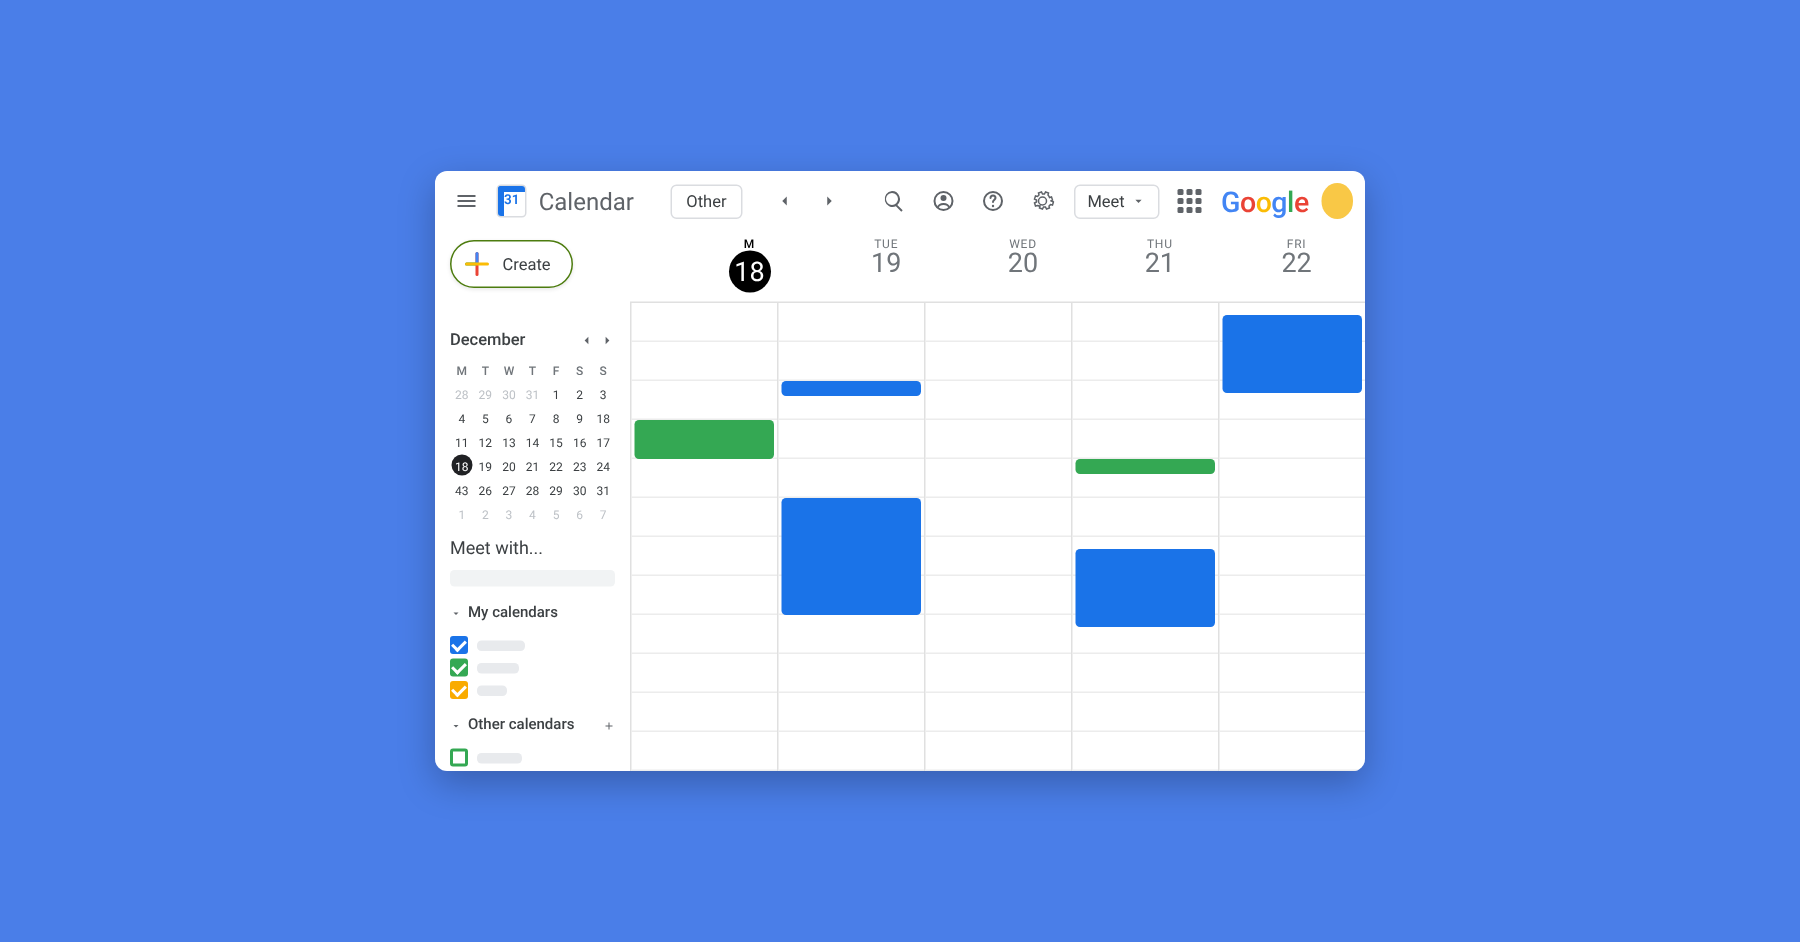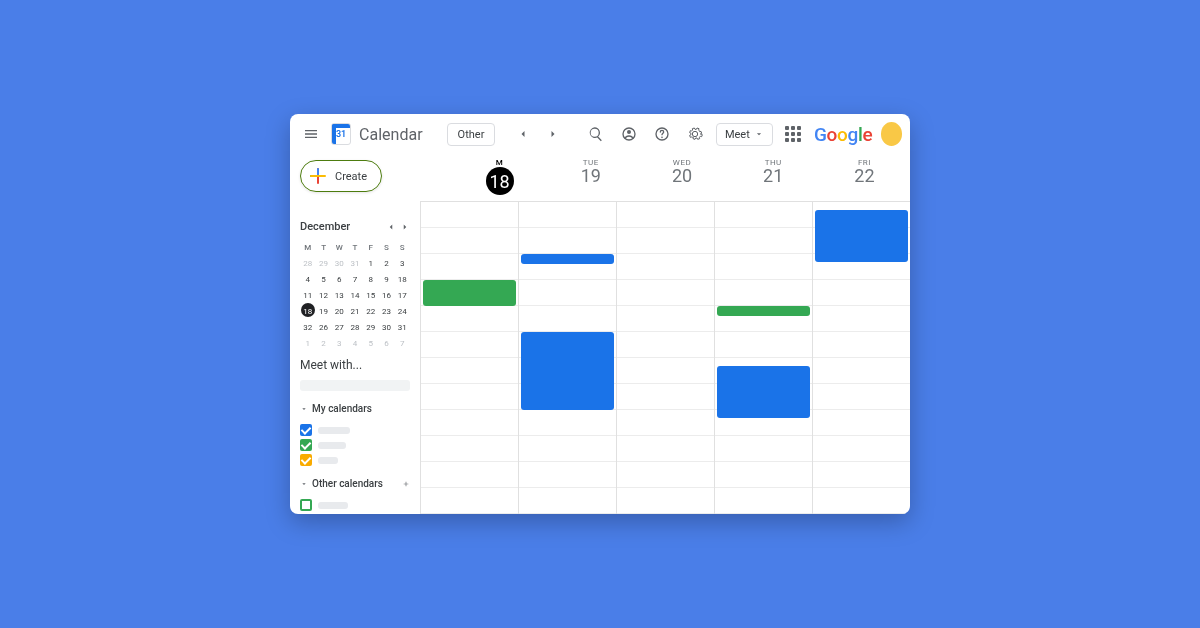--- a/index.html
+++ b/index.html
@@ -275,21 +275,21 @@
           <div class="d">15</div>
           <div class="d">16</div>
           <div class="d">17</div>
           <div class="d today">18</div>
           <div class="d">19</div>
           <div class="d">20</div>
           <div class="d">21</div>
           <div class="d">22</div>
           <div class="d">23</div>
           <div class="d">24</div>
-          <div class="d">32</div>
+          <div class="d">43</div>
           <div class="d">26</div>
           <div class="d">27</div>
           <div class="d">28</div>
           <div class="d">29</div>
           <div class="d">30</div>
           <div class="d">31</div>
           <div class="d dim">1</div>
           <div class="d dim">2</div>
           <div class="d dim">3</div>
           <div class="d dim">4</div>

